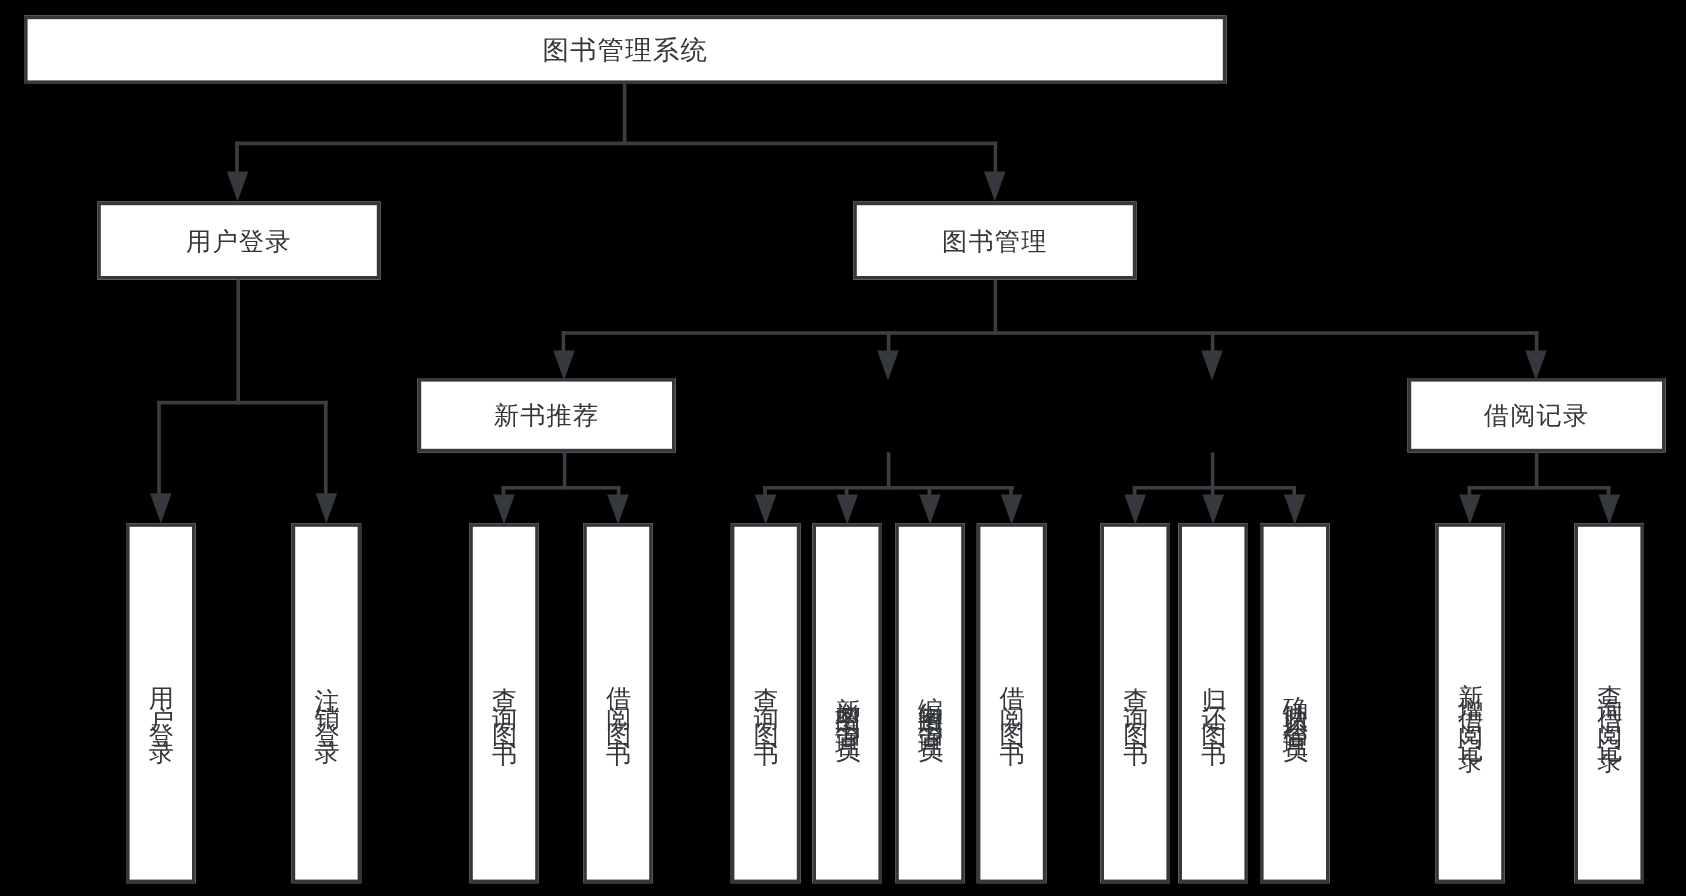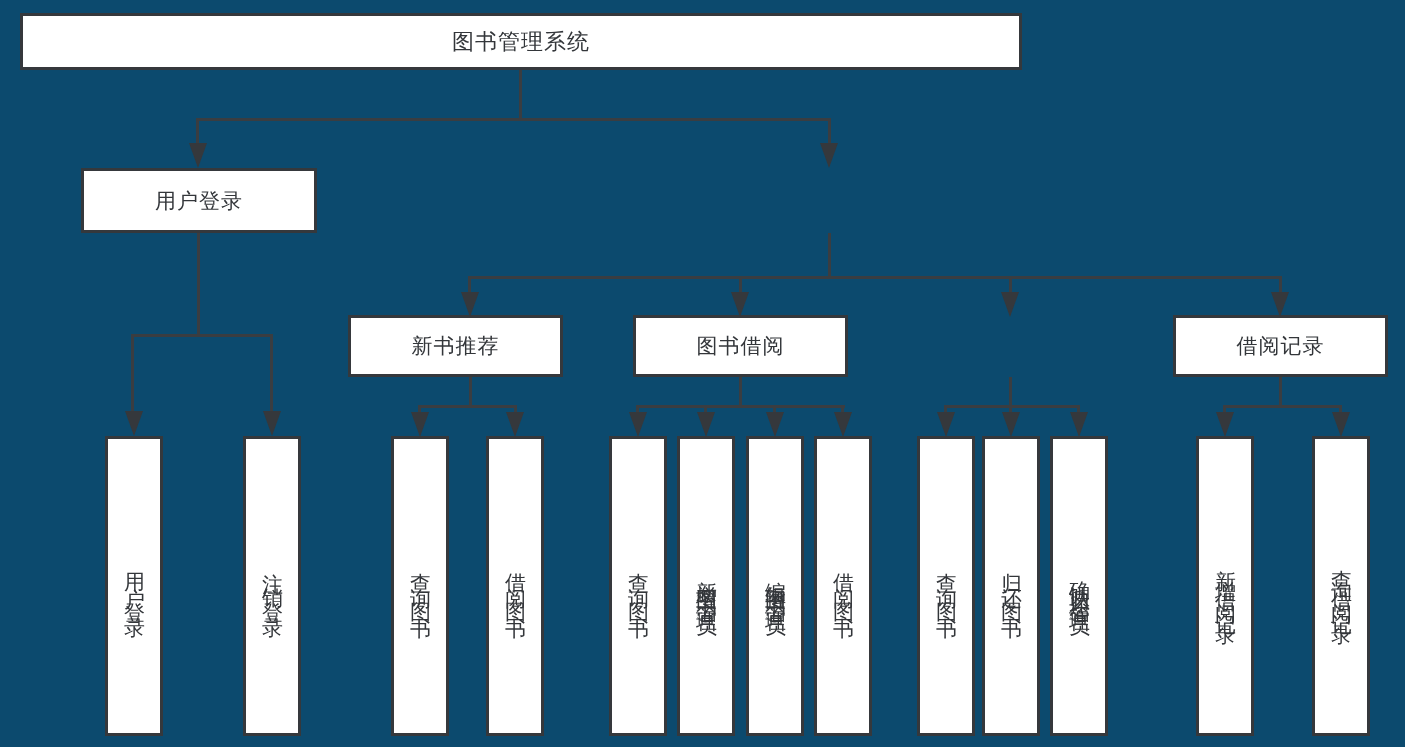--- a/index.html
+++ b/index.html
@@ -1,20 +1,20 @@
 <!DOCTYPE html>
 <html><head>
 <meta charset="utf-8">
 <style>
   * { margin:0; padding:0; box-sizing:border-box; }
   html,body { background:#ffffff; }
   body { font-family:"DejaVu Sans", sans-serif; }
   .canvas {
     position:relative; width:1405px; height:747px;
-    background:#0c4a6e; overflow:hidden; color:#333;
+    background:#000000; overflow:hidden; color:#333;
   }
   .node {
     position:absolute; background:#ffffff;
     border:3px solid #35383c;
     display:flex; align-items:center; justify-content:center;
     color:#33363a;
   }
   .node.h-label { font-size:21px; letter-spacing:1px; }
   .node.root { font-size:22px; }
   .leaf span {
@@ -45,26 +45,26 @@
 
 <div class="canvas">
 
   <div class="node root h-label" style="left:20px; top:13px; width:1002px; height:57px;">
     <span>图书管理系统</span>
   </div>
 
   <div class="node h-label" style="left:81px; top:168px; width:236px; height:65px;">
     <span>用户登录</span>
   </div>
+  <div class="node h-label" style="left:711px; top:168px; width:236px; height:65px;">
+    <span>图书管理</span>
+  </div>
 
   <div class="node h-label" style="left:348px; top:315px; width:215px; height:62px;">
     <span>新书推荐</span>
-  </div>
-  <div class="node h-label" style="left:633px; top:315px; width:215px; height:62px;">
-    <span>图书借阅</span>
   </div>
   <div class="node h-label" style="left:1173px; top:315px; width:215px; height:62px;">
     <span>借阅记录</span>
   </div>
 
   <div class="node leaf" style="left:105px; top:436px; width:58px; height:300px;">
     <span class="ls4">用户登录</span>
   </div>
   <div class="node leaf" style="left:243px; top:436px; width:58px; height:300px;">
     <span class="ls4">注销登录</span>

